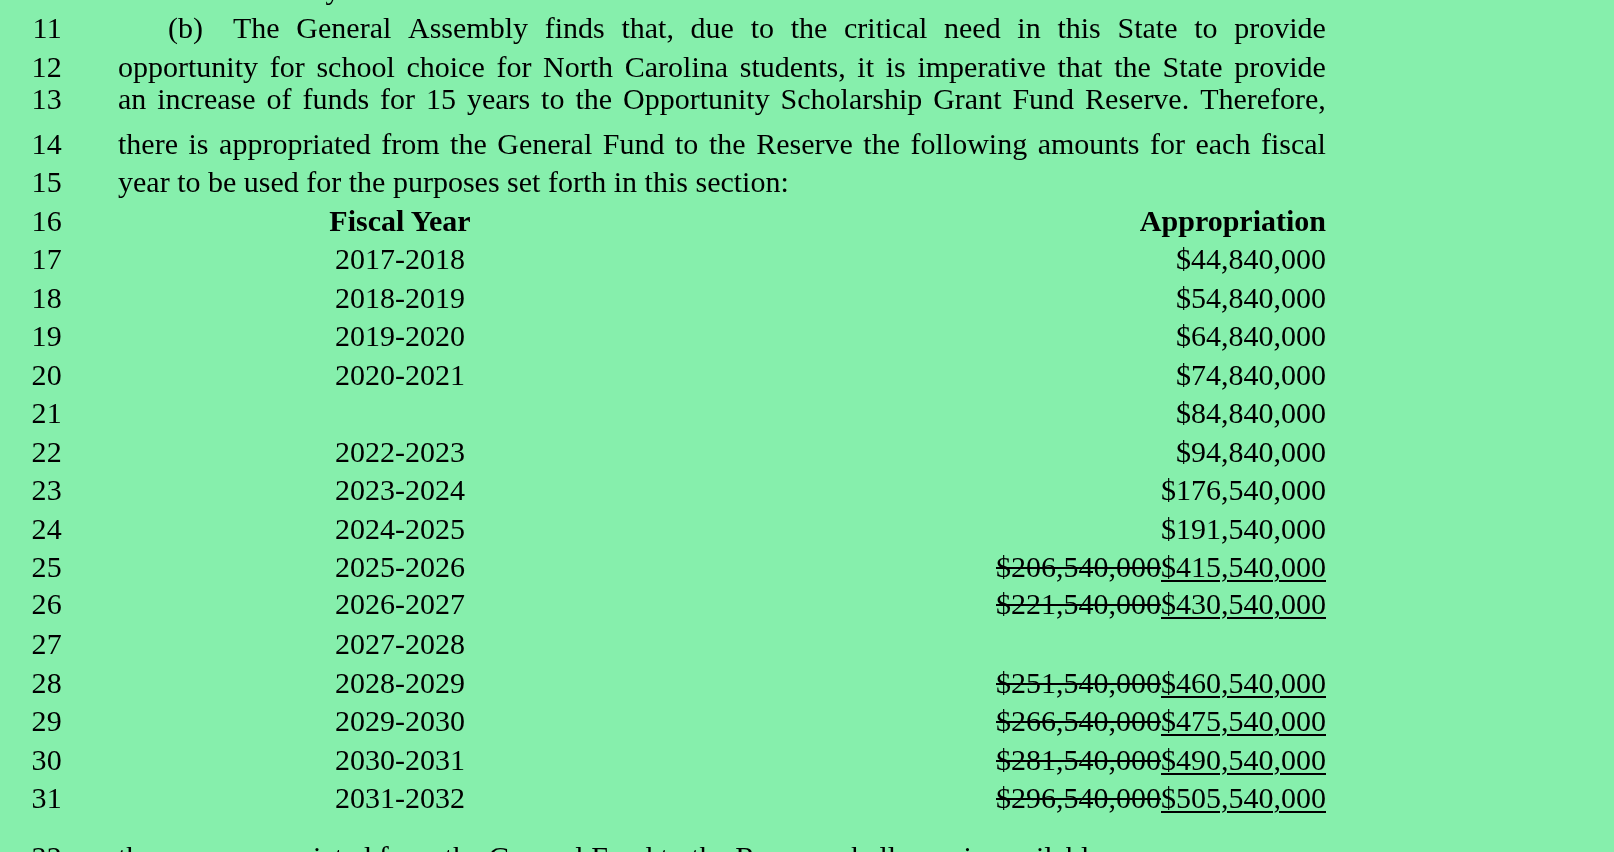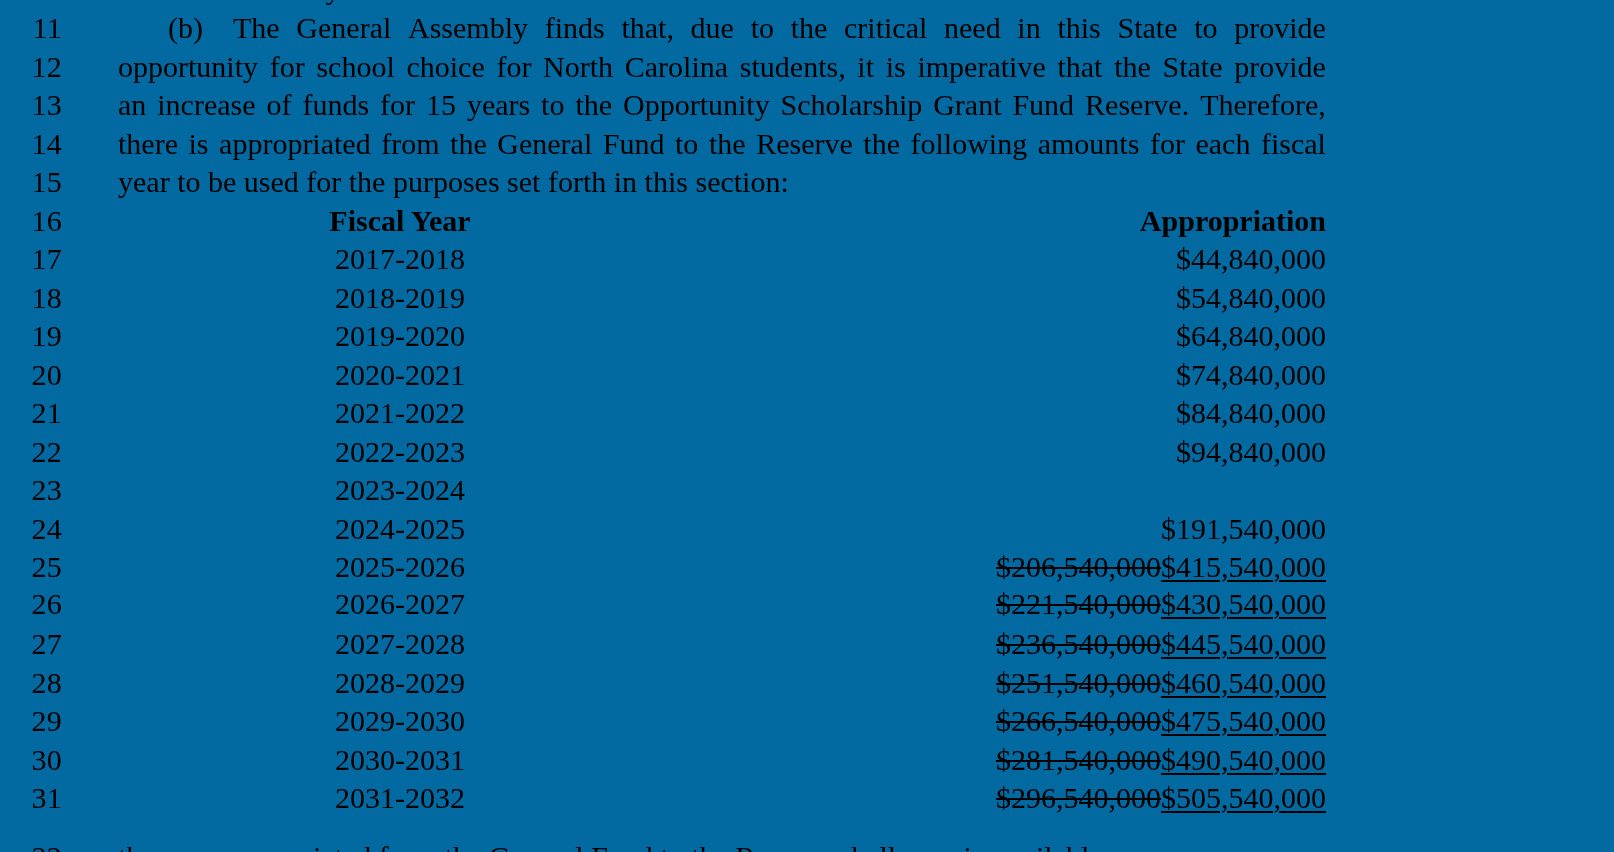--- a/index.html
+++ b/index.html
@@ -13,21 +13,21 @@
     font-family: "Liberation Serif", "DejaVu Serif", serif;
     color: #000000;
     -webkit-font-smoothing: antialiased;
   }
 
   #page {
     position: relative;
     width: 1614px;
     height: 852px;
     overflow: hidden;
-    background: #0369a1;
+    background: #86efac;
   }
 
   
   .doc-line {
     position: absolute;
     left: 0;
     width: 1614px;
     height: 38.5px;
     line-height: 38.5px;
     white-space: nowrap;
@@ -198,21 +198,21 @@
             <span>it</span>
             <span>is</span>
             <span>imperative</span>
             <span>that</span>
             <span>the</span>
             <span>State</span>
             <span>provide</span>
           </div>
         </div>
       </div>
-      <div class="doc-line" style="top: 86px;">
+      <div class="doc-line" style="top: 80px;">
         <span class="line-number">13</span>
         <div class="para-line">
           <div class="justify-row">
             <span>an</span>
             <span>increase</span>
             <span>of</span>
             <span>funds</span>
             <span>for</span>
             <span>15</span>
             <span>years</span>
@@ -289,51 +289,50 @@
         <span class="col-year">2019-2020</span>
         <span class="col-approp"><span>$64,840,000</span></span>
       </div>
       <div class="doc-line" style="top: 355.5px;">
         <span class="line-number">20</span>
         <span class="col-year">2020-2021</span>
         <span class="col-approp"><span>$74,840,000</span></span>
       </div>
       <div class="doc-line" style="top: 394px;">
         <span class="line-number">21</span>
-        <span class="col-year">2021-2022</span>
         <span class="col-approp"><span>$84,840,000</span></span>
       </div>
       <div class="doc-line" style="top: 432.5px;">
         <span class="line-number">22</span>
         <span class="col-year">2022-2023</span>
         <span class="col-approp"><span>$94,840,000</span></span>
       </div>
       <div class="doc-line" style="top: 471px;">
         <span class="line-number">23</span>
         <span class="col-year">2023-2024</span>
+        <span class="col-approp"><span>$176,540,000</span></span>
       </div>
       <div class="doc-line" style="top: 509.5px;">
         <span class="line-number">24</span>
         <span class="col-year">2024-2025</span>
         <span class="col-approp"><span>$191,540,000</span></span>
       </div>
       <div class="doc-line" style="top: 548px;">
         <span class="line-number">25</span>
         <span class="col-year">2025-2026</span>
         <span class="col-approp"><span class="struck">$206,540,000</span><span class="inserted">$415,540,000</span></span>
       </div>
       <div class="doc-line" style="top: 585px; padding-left: 32px;">
         <span class="line-number">26</span>
         <span class="col-year">2026-2027</span>
         <span class="col-approp"><span class="struck">$221,540,000</span><span class="inserted">$430,540,000</span></span>
       </div>
       <div class="doc-line" style="top: 625px;">
         <span class="line-number">27</span>
         <span class="col-year">2027-2028</span>
-        <span class="col-approp"><span class="struck">$236,540,000</span><span class="inserted">$445,540,000</span></span>
       </div>
       <div class="doc-line" style="top: 663.5px;">
         <span class="line-number">28</span>
         <span class="col-year">2028-2029</span>
         <span class="col-approp"><span class="struck">$251,540,000</span><span class="inserted">$460,540,000</span></span>
       </div>
       <div class="doc-line" style="top: 702px;">
         <span class="line-number">29</span>
         <span class="col-year">2029-2030</span>
         <span class="col-approp"><span class="struck">$266,540,000</span><span class="inserted">$475,540,000</span></span>

